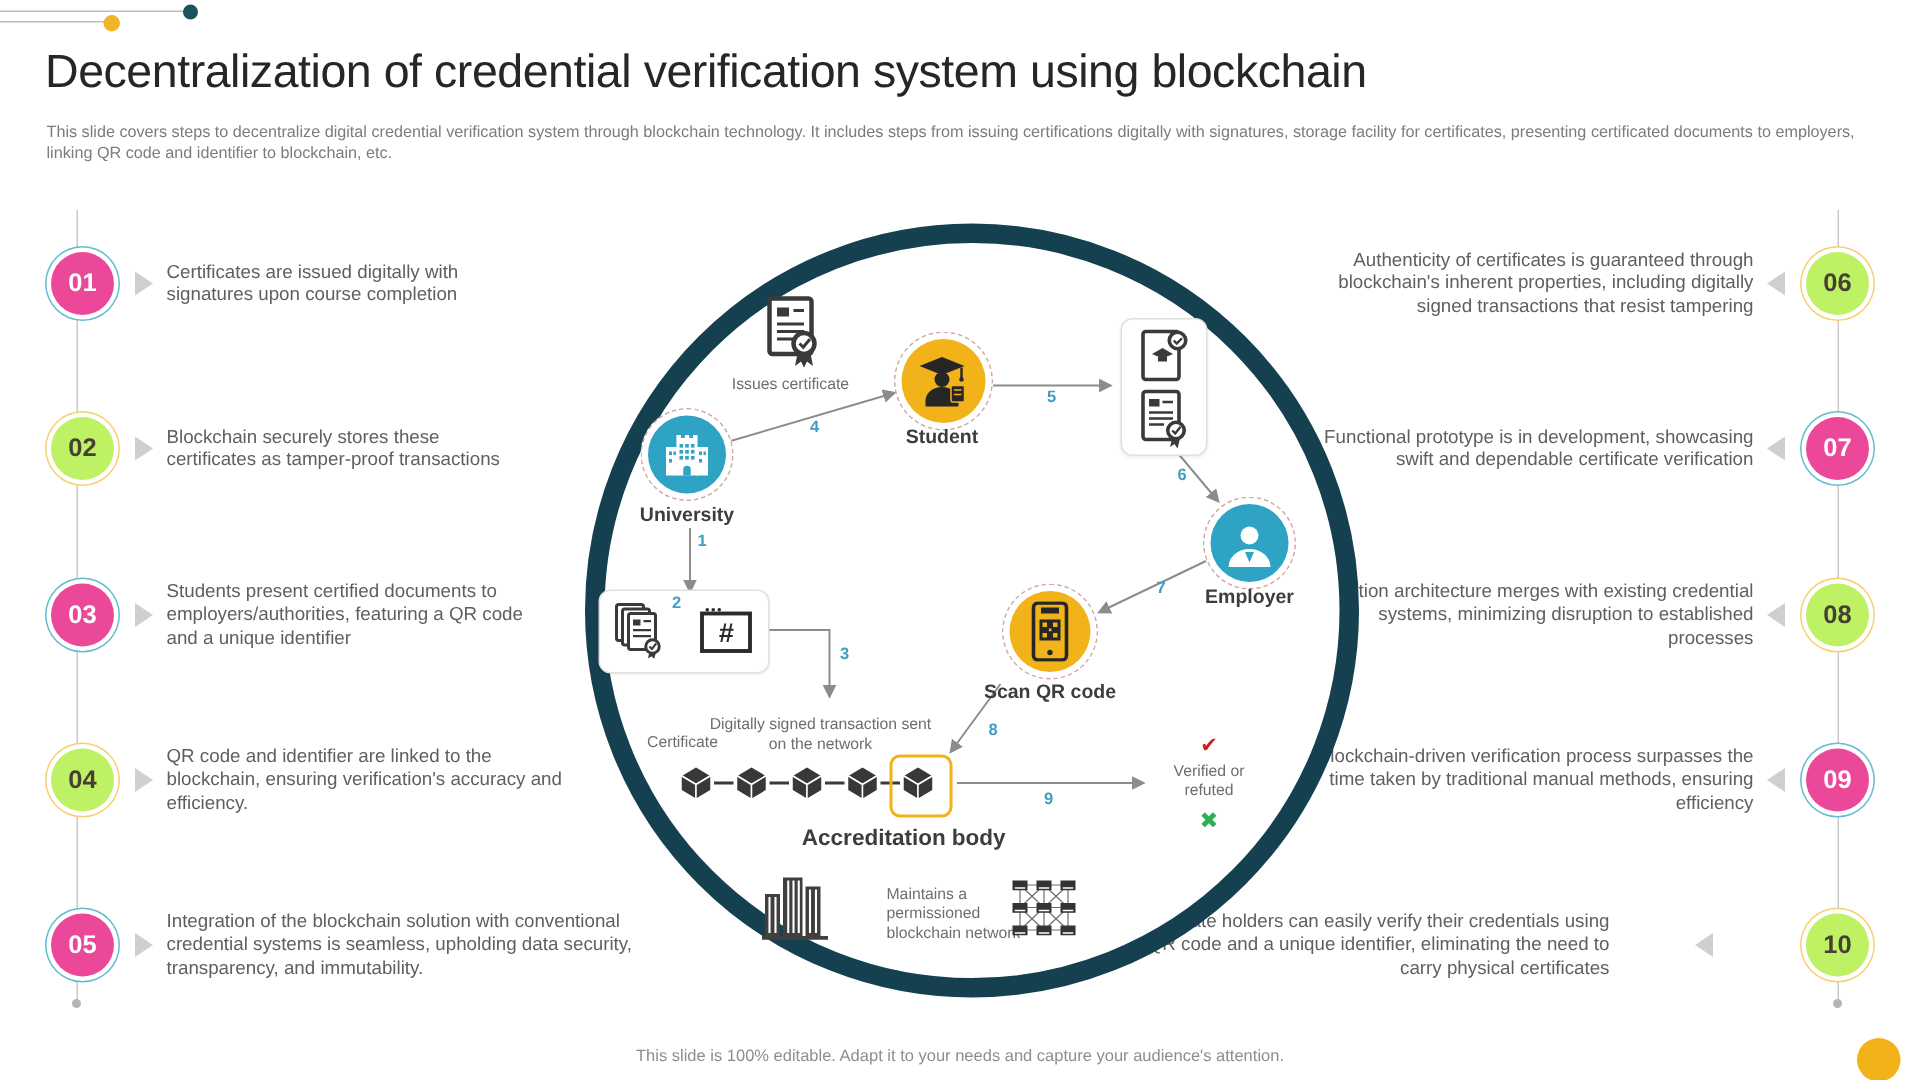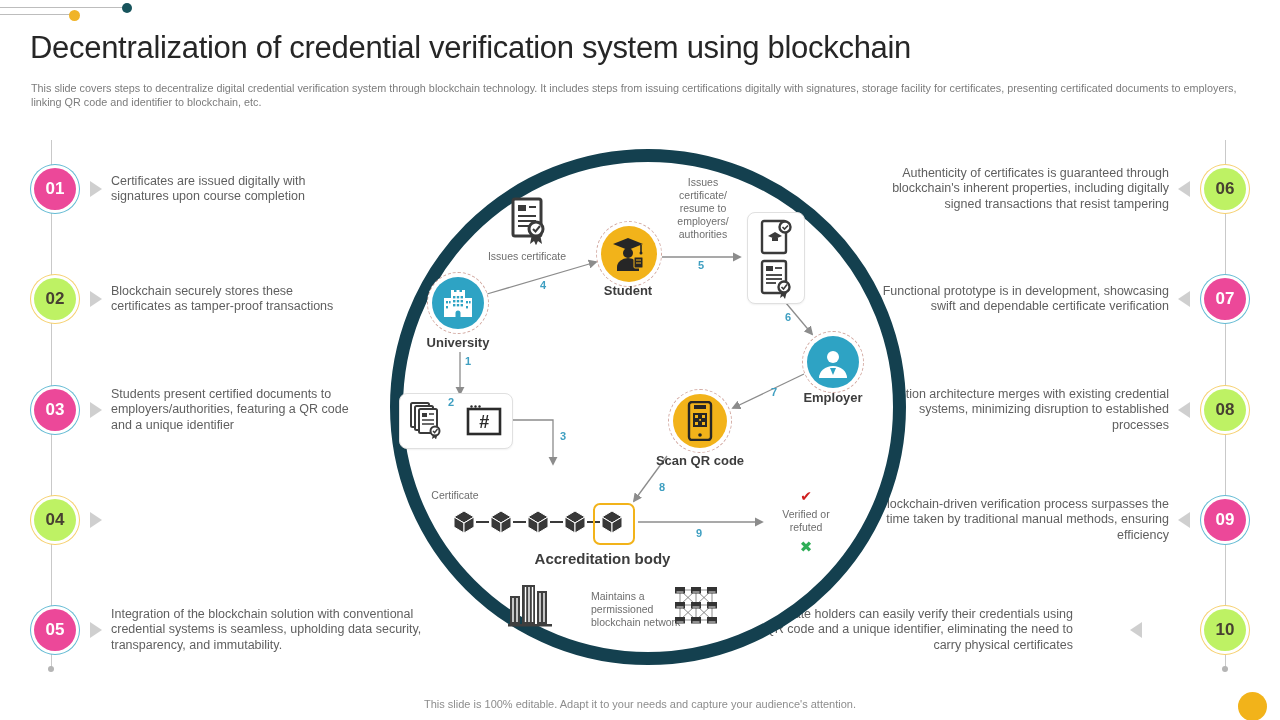--- a/index.html
+++ b/index.html
@@ -86,20 +86,21 @@
     <div class="text">Blockchain securely stores these certificates as tamper-proof transactions</div>
   </div>
   <div class="step left" style="top:384px;">
     <div class="badge teal">03</div>
     <div class="chev r"></div>
     <div class="text" style="width:256px;">Students present certified documents to employers/authorities, featuring a QR code and a unique identifier</div>
   </div>
   <div class="step left" style="top:494px;">
     <div class="badge yellow">04</div>
     <div class="chev r"></div>
+    <div class="text" style="width:272px;">QR code and identifier are linked to the blockchain, ensuring verification's accuracy and efficiency.</div>
   </div>
   <div class="step left l5" style="top:604px;">
     <div class="badge teal">05</div>
     <div class="chev r"></div>
     <div class="text">Integration of the blockchain solution with conventional credential systems is seamless, upholding data security, transparency, and immutability.</div>
   </div>
 
   <div class="step right" style="top:163px;">
     <div class="text">Authenticity of certificates is guaranteed through blockchain's inherent properties, including digitally signed transactions that resist tampering</div>
     <div class="chev l"></div>
@@ -204,25 +205,20 @@
         <circle cx="18" cy="18" r="5" fill="#262626"></circle>
         <path d="M7,36 v-4 a11,9 0 0 1 22,0 v4 z" fill="#262626"></path>
         <rect x="24" y="22" width="9" height="11" rx="1" fill="#262626" stroke="#f2b31a" stroke-width="1"></rect>
         <line x1="26" y1="25" x2="31" y2="25" stroke="#f2b31a" stroke-width="1"></line>
         <line x1="26" y1="28" x2="31" y2="28" stroke="#f2b31a" stroke-width="1"></line>
       </svg>
     </div>
   </div>
   <div class="dlabel bold" style="left:578px;top:284px;width:100px;">Student</div>
 
-  <div class="dlabel" style="left:663px;top:176px;width:80px;">Issues
-certificate/
-resume to
-employers/
-authorities</div>
 
   <div class="obox" style="left:747px;top:212px;width:56px;height:90px;display:flex;flex-direction:column;align-items:center;justify-content:center;gap:3px;">
     <svg width="36" height="38" viewBox="0 0 36 38">
       <rect x="4" y="3" width="24" height="32" rx="2" fill="#fff" stroke="#3a3a3a" stroke-width="2.4"></rect>
       <polygon points="10,18 17,14 24,18 17,21" fill="#3a3a3a"></polygon>
       <rect x="14" y="20" width="6" height="3" fill="#3a3a3a"></rect>
       <circle cx="27" cy="9" r="5.5" fill="#fff" stroke="#3a3a3a" stroke-width="2.4"></circle>
       <path d="M24.5 9 l2 2 L30 7.5" stroke="#3a3a3a" stroke-width="1.6" fill="none"></path>
     </svg>
     <svg width="36" height="40" viewBox="0 0 36 40">
@@ -287,20 +283,22 @@
   </svg>
   <svg class="icon" style="left:466px;top:404px;" width="36" height="32" viewBox="0 0 36 32">
     <rect x="2" y="5" width="32" height="25" fill="#fff" stroke="#2b2b2b" stroke-width="2.6"></rect>
     <circle cx="5.5" cy="2.5" r="1.2" fill="#2b2b2b"></circle>
       <circle cx="9.5" cy="2.5" r="1.2" fill="#2b2b2b"></circle>
       <circle cx="13.5" cy="2.5" r="1.2" fill="#2b2b2b"></circle>
     <text x="18" y="24" text-anchor="middle" font-size="18" font-style="italic" font-weight="bold" fill="#2b2b2b" font-family="'Liberation Sans',sans-serif">#</text>
   </svg>
   <div class="dlabel" style="left:405px;top:449px;width:100px;margin-top:40px;">Certificate</div>
 
+  <div class="dlabel" style="left:462px;top:477px;width:170px;">Digitally signed transaction sent
+on the network</div>
 
   <div class="cubes">
     <svg width="24" height="24" viewBox="0 0 24 24">
         <g fill="#383838" stroke="#fff" stroke-width="1">
           <polygon points="12,1 22,7 12,13 2,7"></polygon>
           <polygon points="2,7 12,13 12,23 2,17"></polygon>
           <polygon points="22,7 12,13 12,23 22,17"></polygon>
         </g>
       </svg>
     <div class="clink"></div>

